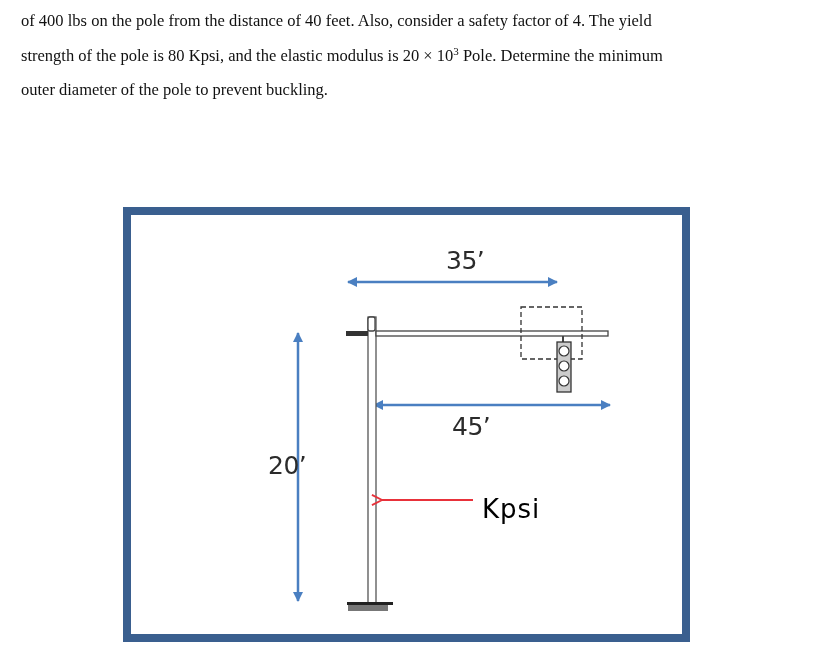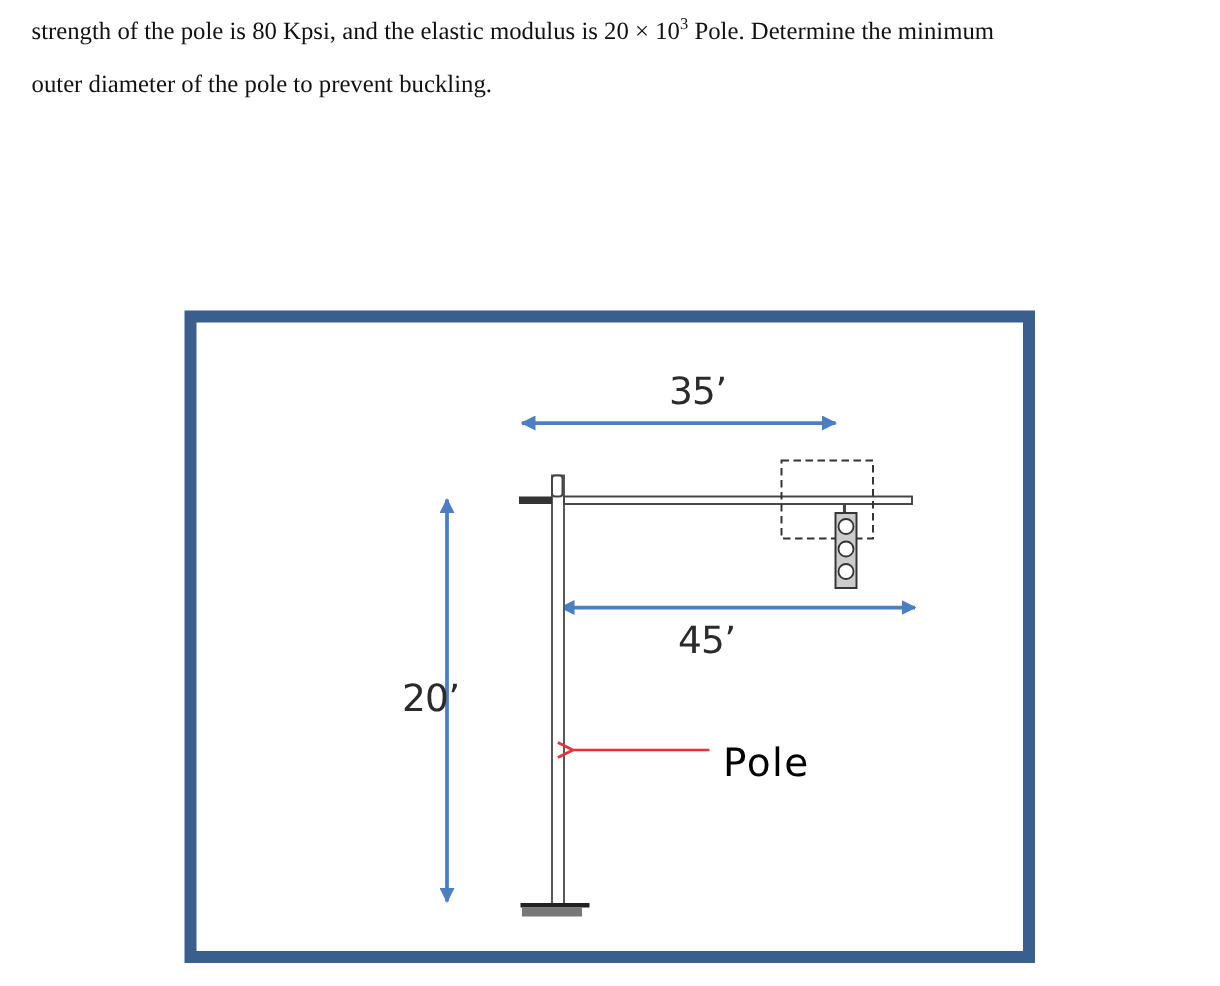--- a/index.html
+++ b/index.html
@@ -21,20 +21,21 @@
   }
   .pole-label {
     position:absolute; font-family:"DejaVu Sans", sans-serif; font-size:26px;
     color:#000; letter-spacing:1px; font-style:normal;
   }
 </style>
 </head>
 <body>
 
 <div class="problem">
+  <div>of 400 lbs on the pole from the distance of 40 feet. Also, consider a safety factor of 4.  The yield</div>
   <div><span>strength of the pole is 80 Kpsi, and the elastic modulus is 20 × 10</span><sup>3</sup><span> Pole.  Determine the minimum</span></div>
   <div>outer diameter of the pole to prevent buckling.</div>
 </div>
 
 <div class="frame"></div>
 
 <svg class="diagram" width="813" height="657">
   <defs>
     <marker id="ah" viewBox="0 0 10 10" refX="9" refY="5" markerWidth="4" markerHeight="4" orient="auto-start-reverse">
       <path d="M0,0 L10,5 L0,10 z" fill="#4a7fc1"></path>
@@ -74,13 +75,13 @@
     <rect x="347" y="602" width="46" height="3" fill="#222"></rect>
     <rect x="348" y="605" width="40" height="6" fill="#777"></rect>
   </g>
 
   <line x1="473" y1="500" x2="382" y2="500" stroke="#e8313a" stroke-width="1.8" marker-end="url(#rh)"></line>
 </svg>
 
 <div class="dim-label" style="left:446px; top:246px;">35’</div>
 <div class="dim-label" style="left:452px; top:412px;">45’</div>
 <div class="dim-label" style="left:268px; top:451px;">20’</div>
-<div class="pole-label" style="left:482px; top:494px;">Pole</div>
+<div class="pole-label" style="left:482px; top:494px;">Kpsi</div>
 
 </body></html>

